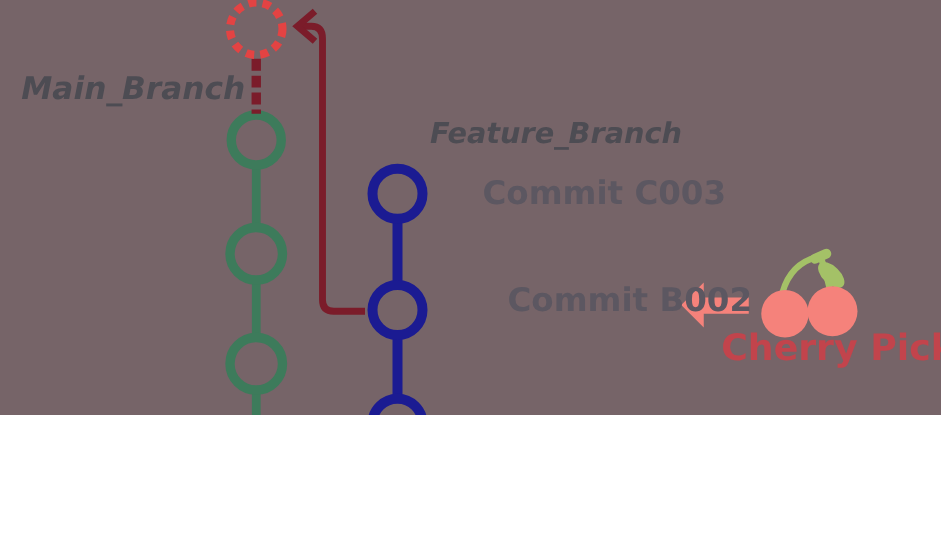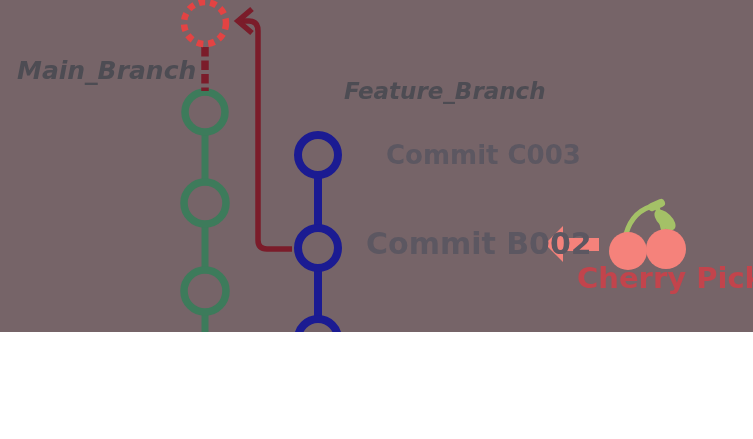--- a/index.html
+++ b/index.html
@@ -24,23 +24,23 @@
   .cherry-body{fill:var(--salmon);}
   .cherry-stem{stroke:var(--stem-green);stroke-width:5;fill:none;stroke-linecap:round;}
   .cherry-nub{stroke:var(--stem-green);stroke-width:8;fill:none;stroke-linecap:round;}
   .cherry-leaf{fill:var(--stem-green);}
 
   
   .label{position:absolute;white-space:nowrap;line-height:1.15;}
   .branch-label{font-weight:bold;font-style:italic;color:var(--branch-label);}
   .commit-label{font-weight:bold;color:var(--commit-label);margin-left:28px;}
   #main-branch-label{left:17px;top:57px;font-size:25px;}
-  #feature-branch-label{left:344px;top:78px;font-size:23px;}
+  #feature-branch-label{left:344px;top:94px;font-size:23px;}
   #commit-label-c003{left:358px;top:141px;font-size:26px;}
-  #commit-label-b002{left:338px;top:227px;font-size:30px;}
+  #commit-label-b002{left:378px;top:227px;font-size:26px;}
   #commit-label-a001{left:358px;top:319px;font-size:26px;}
   #cherry-pick-label{
     left:577px;top:262px;font-size:29px;font-weight:bold;
     color:var(--cherry-pick-label);
   }
 </style>
 </head>
 <body>
 
 <div id="app">

